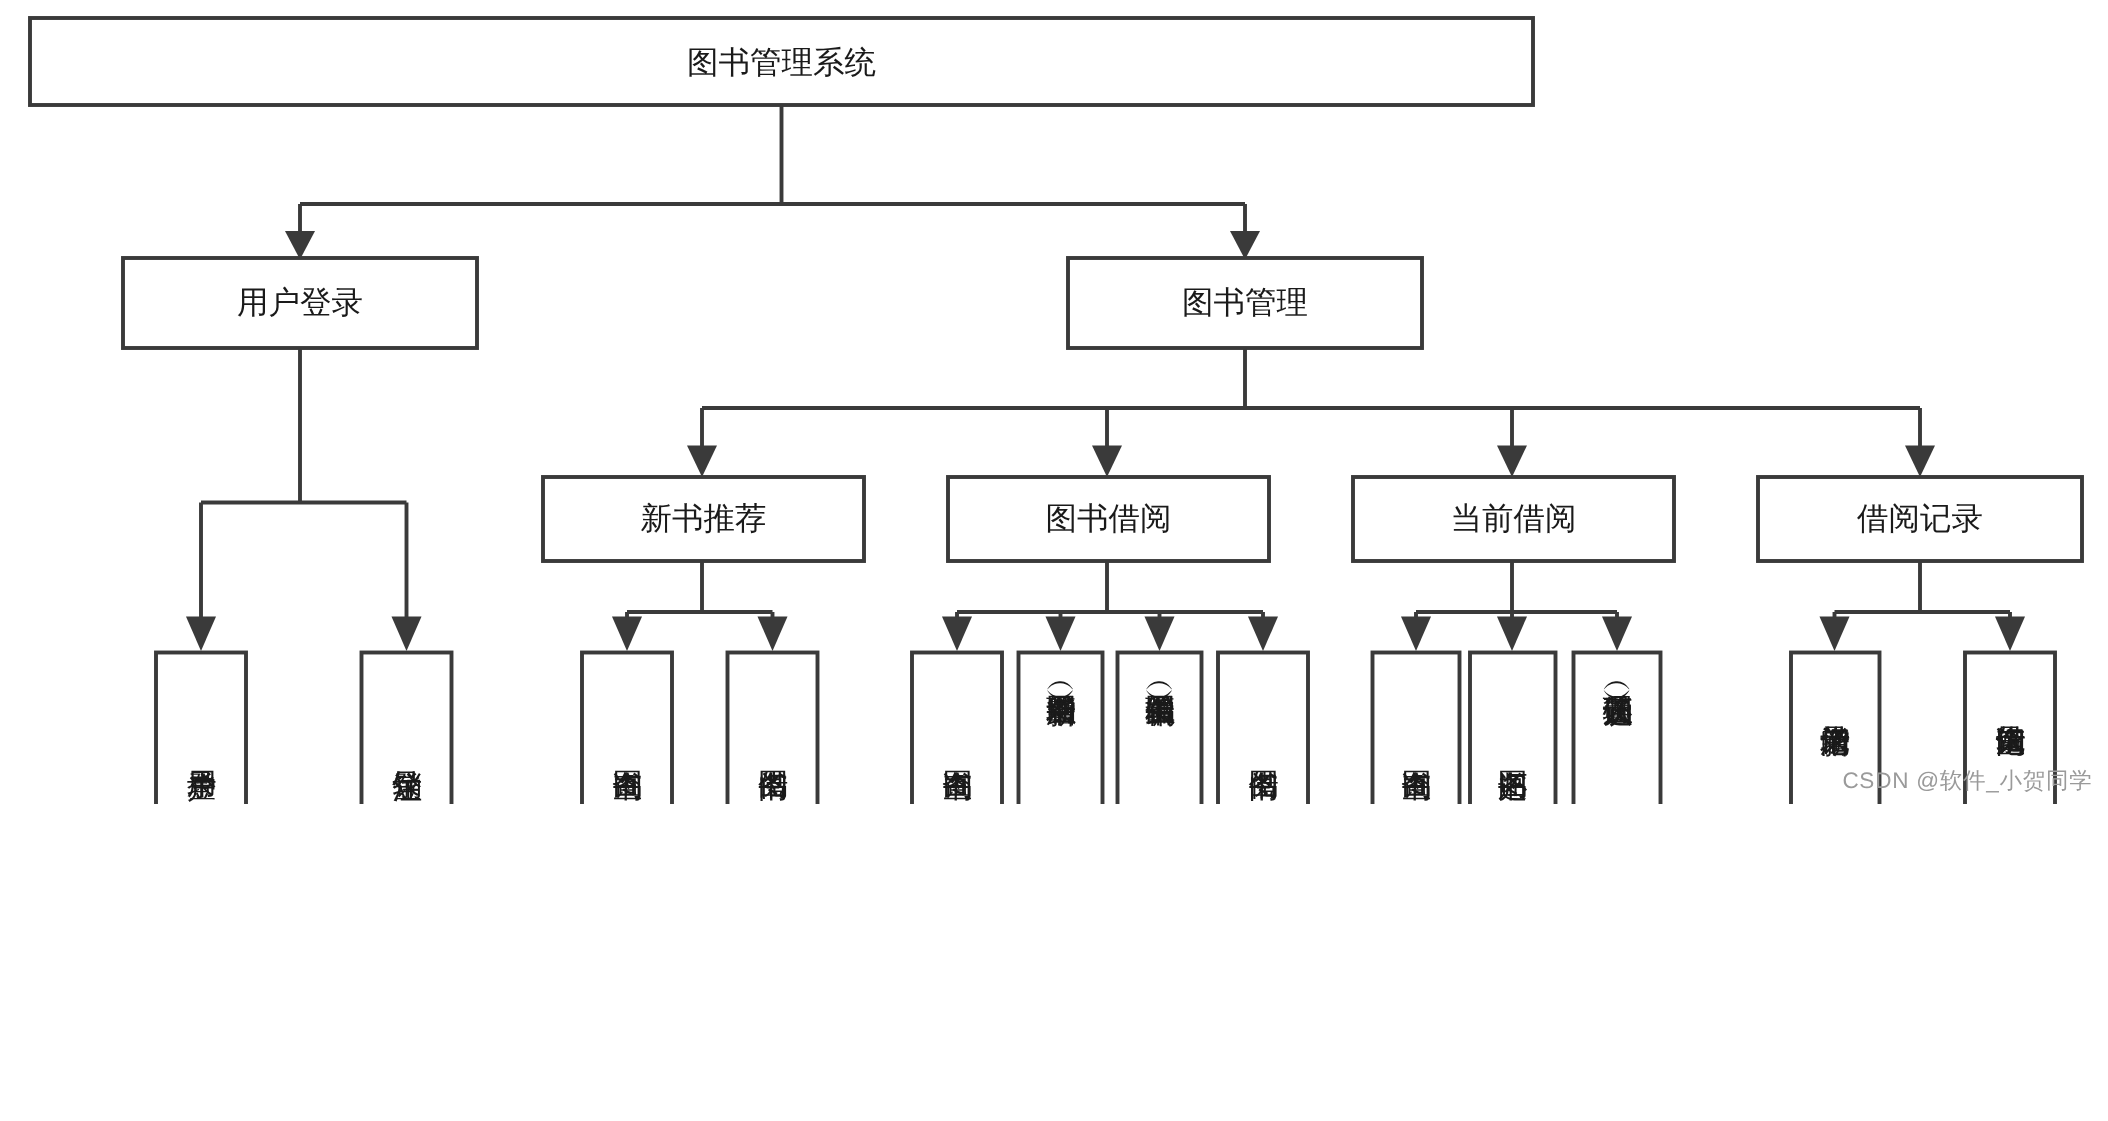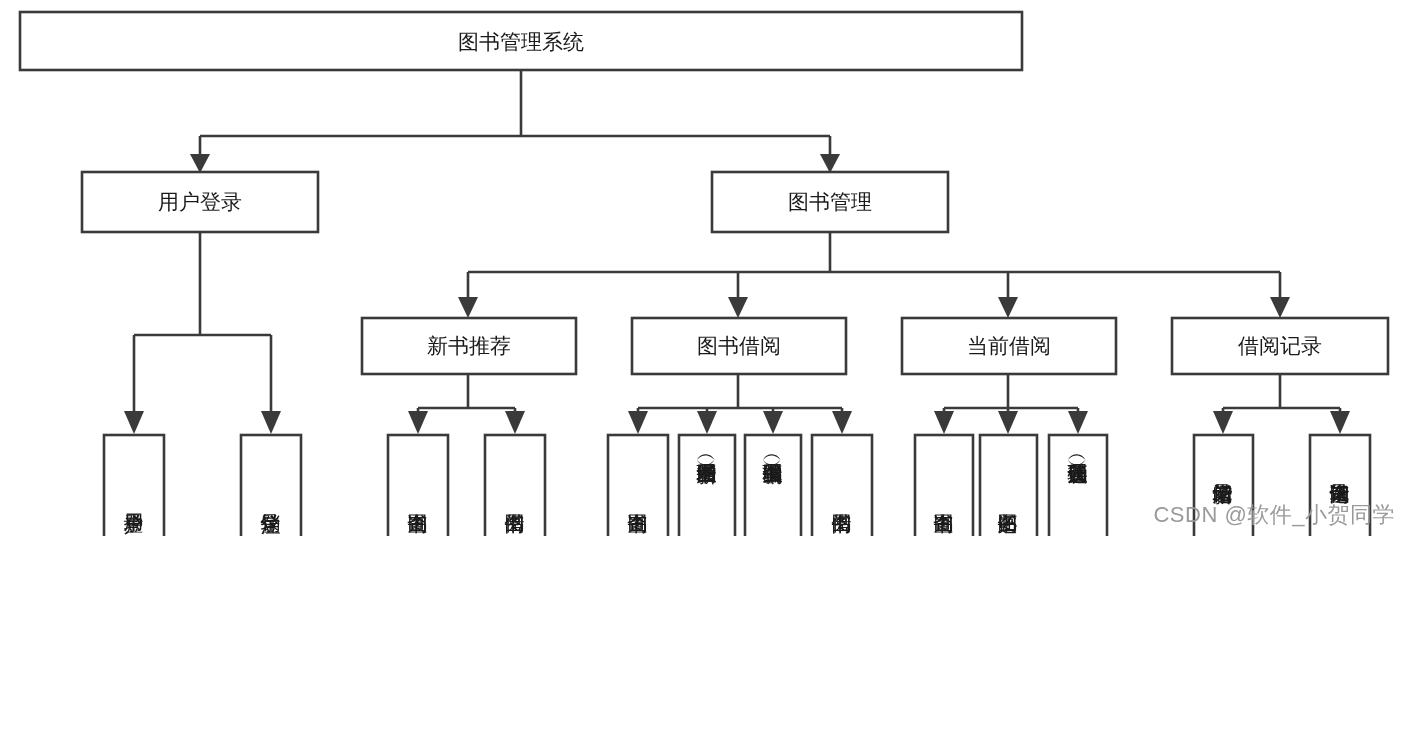--- a/index.html
+++ b/index.html
@@ -53,21 +53,21 @@
     fill: #1a1a1a;
     text-anchor: middle;
     writing-mode: vertical-rl;
     glyph-orientation-vertical: 0;
   }
   .watermark-text {
     position: absolute;
     right: 10px;
     bottom: 6px;
     font-family: "Liberation Sans", "DejaVu Sans", sans-serif;
-    font-size: 22px;
+    font-size: 15px;
     color: #9a9a9a;
     white-space: nowrap;
     letter-spacing: 0.5px;
   }
 </style>
 </head>
 <body>
 
 <div id="diagram-root">
 

